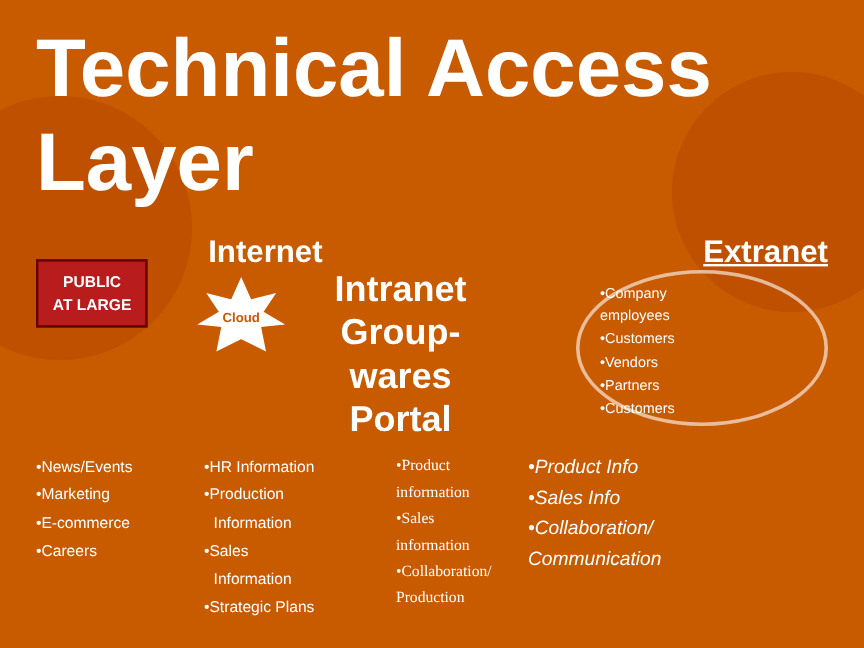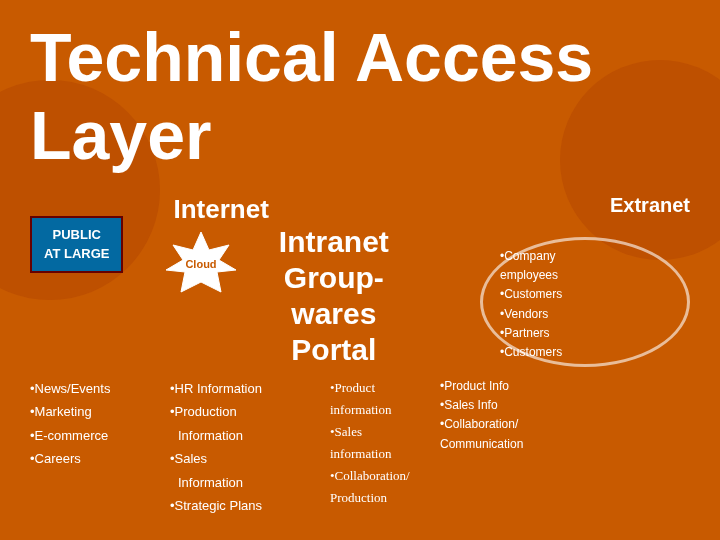--- a/index.html
+++ b/index.html
@@ -93,24 +93,25 @@
 
     .extranet-section {
       margin-left: auto;
       display: flex;
       flex-direction: column;
       align-items: flex-end;
       min-width: 230px;
     }
 
     .extranet-label {
-      font-size: 20px;
-      font-weight: bold;
-      color: white;
-      margin-bottom: 20px;
+      font-size: 26px;
+      font-weight: bold;
+      color: white;
+      margin-bottom: 0;
+      text-decoration: underline;
     }
 
     .extranet-oval {
       position: relative;
       width: 210px;
       height: 130px;
     }
 
     .extranet-oval-bg {
       position: absolute;
@@ -181,21 +182,21 @@
 
 <div class="page-title">Technical Access Layer</div>
 
 <div class="main-content">
 
   <div class="top-row">
 
     <div class="left-col">
       <div class="top-internet-cloud-row">
         <div style="display:flex;flex-direction:column;align-items:center;">
-          <div style="background:#0369a1;border:2px solid #600;padding:8px 12px;font-size:13px;font-weight:bold;color:white;line-height:1.4;text-align:center;">
+          <div style="background:#b91c1c;border:2px solid #600;padding:8px 12px;font-size:13px;font-weight:bold;color:white;line-height:1.4;text-align:center;">
             <span>PUBLIC</span><br>
             <span>AT LARGE</span>
           </div>
         </div>
 
         <div style="display:flex;flex-direction:column;align-items:center;margin-left:10px;">
           <div class="internet-label">Internet</div>
 
           <svg width="80" height="65" viewBox="0 0 80 65">
             <polygon points="40,2 48,20 68,15 58,30 75,40 56,42 60,62 40,52 20,62 24,42 5,40 22,30 12,15 32,20" fill="white" stroke="white" stroke-width="1"></polygon>
@@ -252,21 +253,21 @@
     <div class="col-extranet">
       <div style="display:flex;gap:10px;">
         <div style="font-size:13px;line-height:1.7;min-width:100px;font-family:Liberation Serif, serif;">
           <div>•Product</div>
           <div>information</div>
           <div>•Sales</div>
           <div>information</div>
           <div>•Collaboration/</div>
           <div>Production</div>
         </div>
-        <div style="font-size:12px;line-height:1.6;">
+        <div style="font-size:16px;line-height:1.6;font-style:italic;">
           <div>•Product Info</div>
           <div>•Sales Info</div>
           <div>•Collaboration/</div>
           <div>Communication</div>
         </div>
       </div>
     </div>
 
   </div>
 </div>

